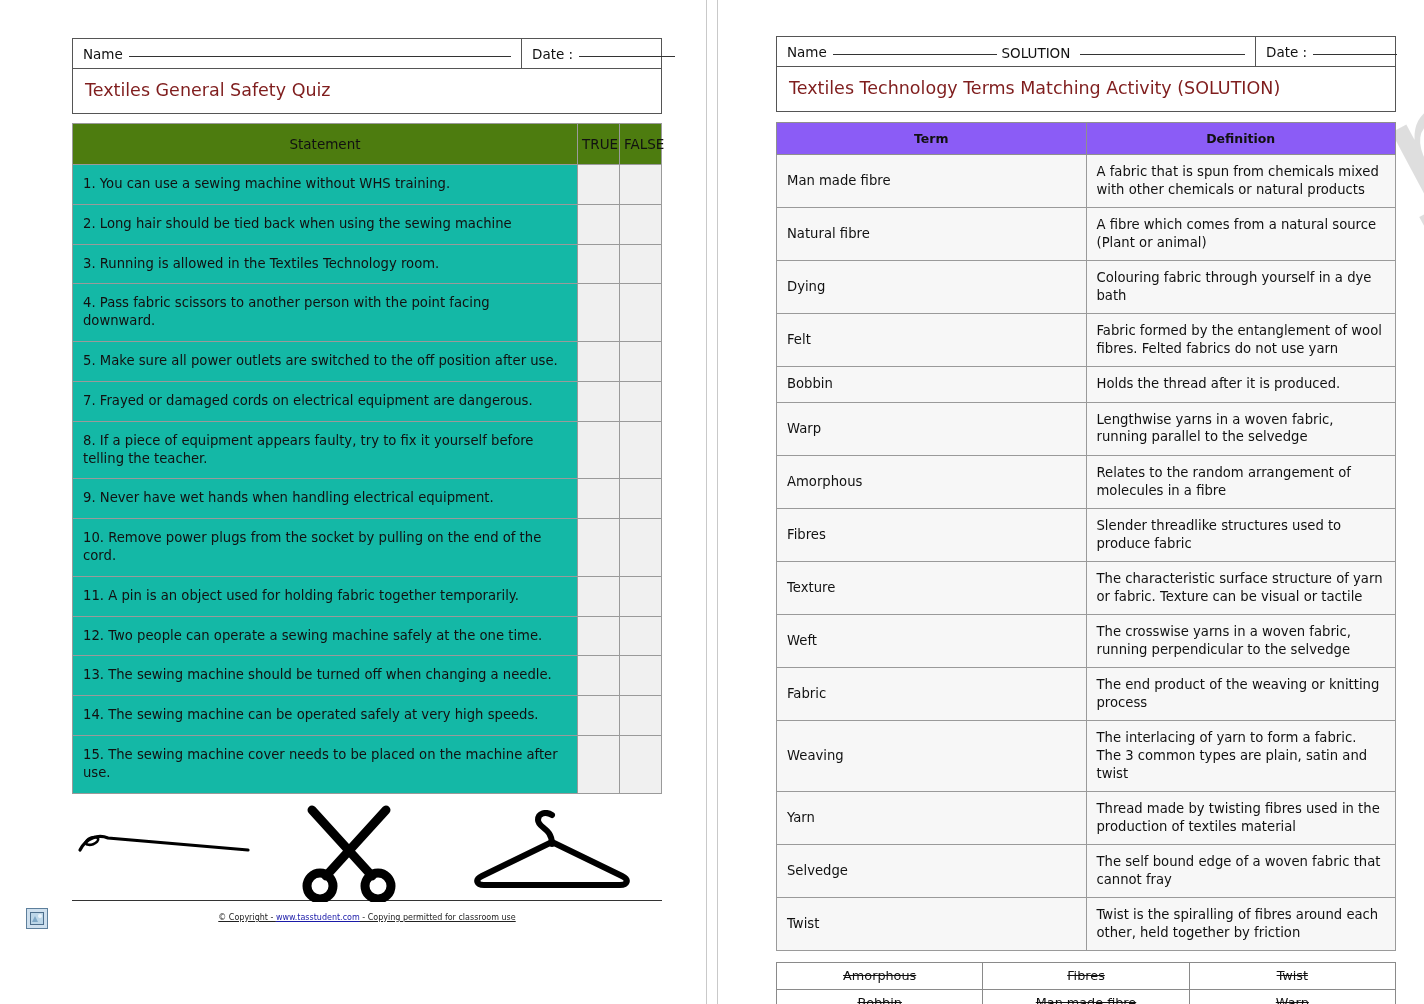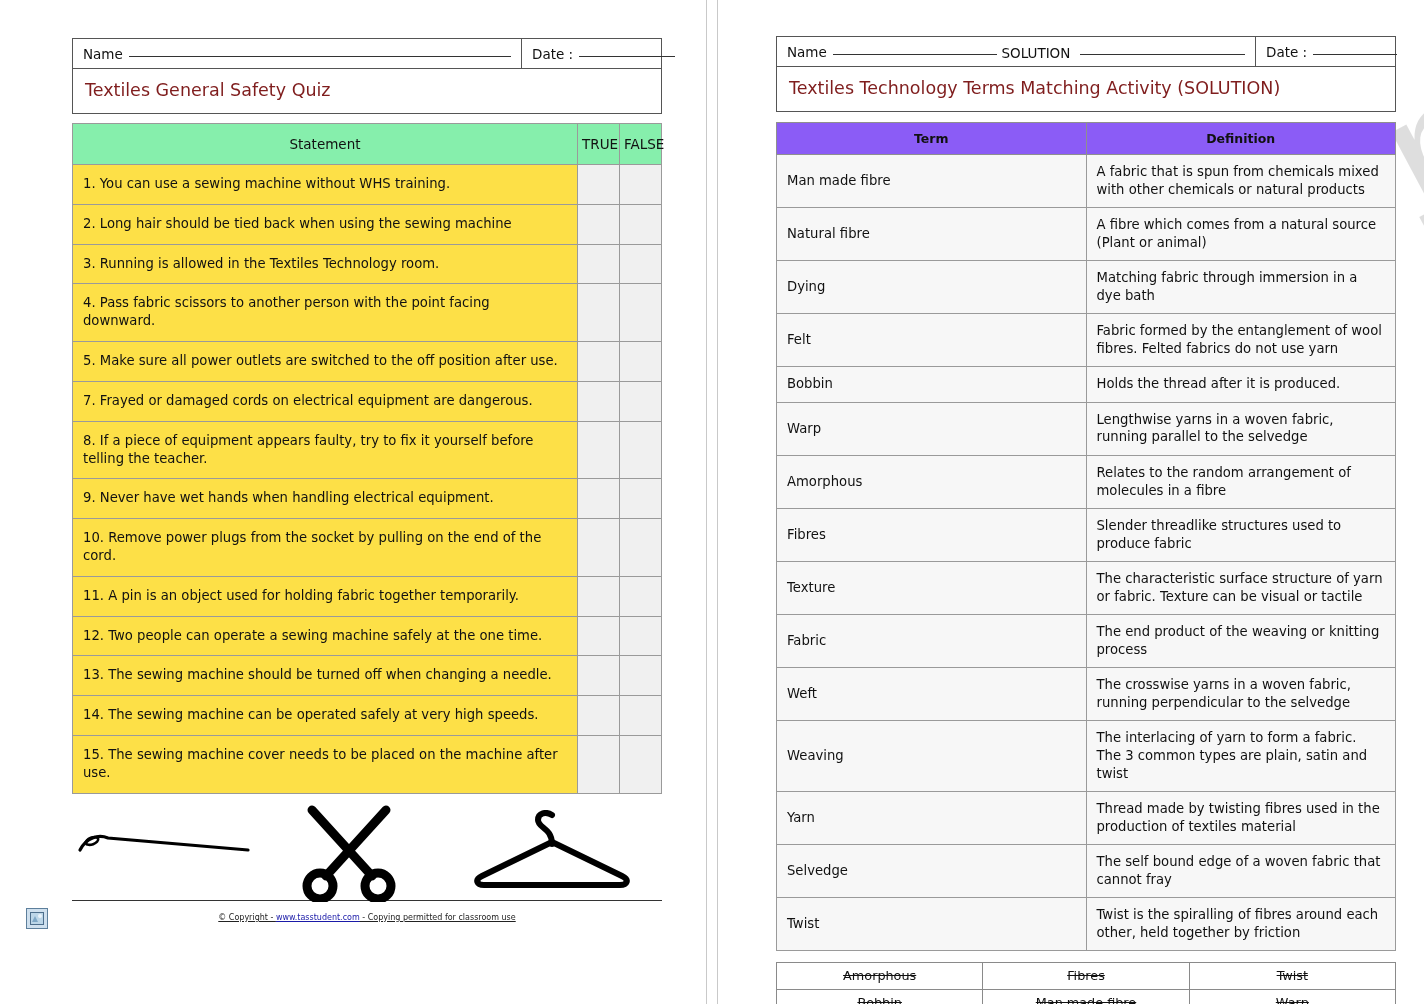--- a/index.html
+++ b/index.html
@@ -87,26 +87,26 @@
     border: 1px solid #9a9a9a;
     font-weight: normal;
     font-size: 13.2px;
     color: #111;
     vertical-align: middle;
   }
   .quiz-table thead th {
     padding: 12px 4px;
     text-align: center;
     font-size: 13.5px;
-    background: #86efac;
+    background: #4d7c0f;
   }
   .quiz-table td.stmt {
     padding: 10px 14px 11px 10px;
     line-height: 1.35;
-    background: #fde047;
+    background: #14b8a6;
   }
   .quiz-table td.mark {
     background: #f0f0f0;
   }
   .col-tf { width: 42px; }
 
   
   .icons-row {
     position: relative;
     height: 86px;
@@ -392,21 +392,21 @@
           <tr>
               <td class="term">Man made fibre</td>
               <td>A fabric that is spun from chemicals mixed with other chemicals or natural products</td>
             </tr>
           <tr>
               <td class="term">Natural fibre</td>
               <td>A fibre which comes from a natural source (Plant or animal)</td>
             </tr>
           <tr>
               <td class="term">Dying</td>
-              <td>Matching fabric through immersion in a dye bath</td>
+              <td>Colouring fabric through yourself in a dye bath</td>
             </tr>
           <tr>
               <td class="term">Felt</td>
               <td>Fabric formed by the entanglement of wool fibres. Felted fabrics do not use yarn</td>
             </tr>
           <tr>
               <td class="term">Bobbin</td>
               <td>Holds the thread after it is produced.</td>
             </tr>
           <tr>
@@ -419,26 +419,26 @@
             </tr>
           <tr>
               <td class="term">Fibres</td>
               <td>Slender threadlike structures used to produce fabric</td>
             </tr>
           <tr>
               <td class="term">Texture</td>
               <td>The characteristic surface structure of yarn or fabric. Texture can be visual or tactile</td>
             </tr>
           <tr>
+              <td class="term">Weft</td>
+              <td>The crosswise yarns in a woven fabric, running perpendicular to the selvedge</td>
+            </tr>
+          <tr>
               <td class="term">Fabric</td>
               <td>The end product of the weaving or knitting process</td>
-            </tr>
-          <tr>
-              <td class="term">Weft</td>
-              <td>The crosswise yarns in a woven fabric, running perpendicular to the selvedge</td>
             </tr>
           <tr>
               <td class="term">Weaving</td>
               <td>The interlacing of yarn to form a fabric. The 3 common types are plain, satin and twist</td>
             </tr>
           <tr>
               <td class="term">Yarn</td>
               <td>Thread made by twisting fibres used in the production of textiles material</td>
             </tr>
           <tr>

